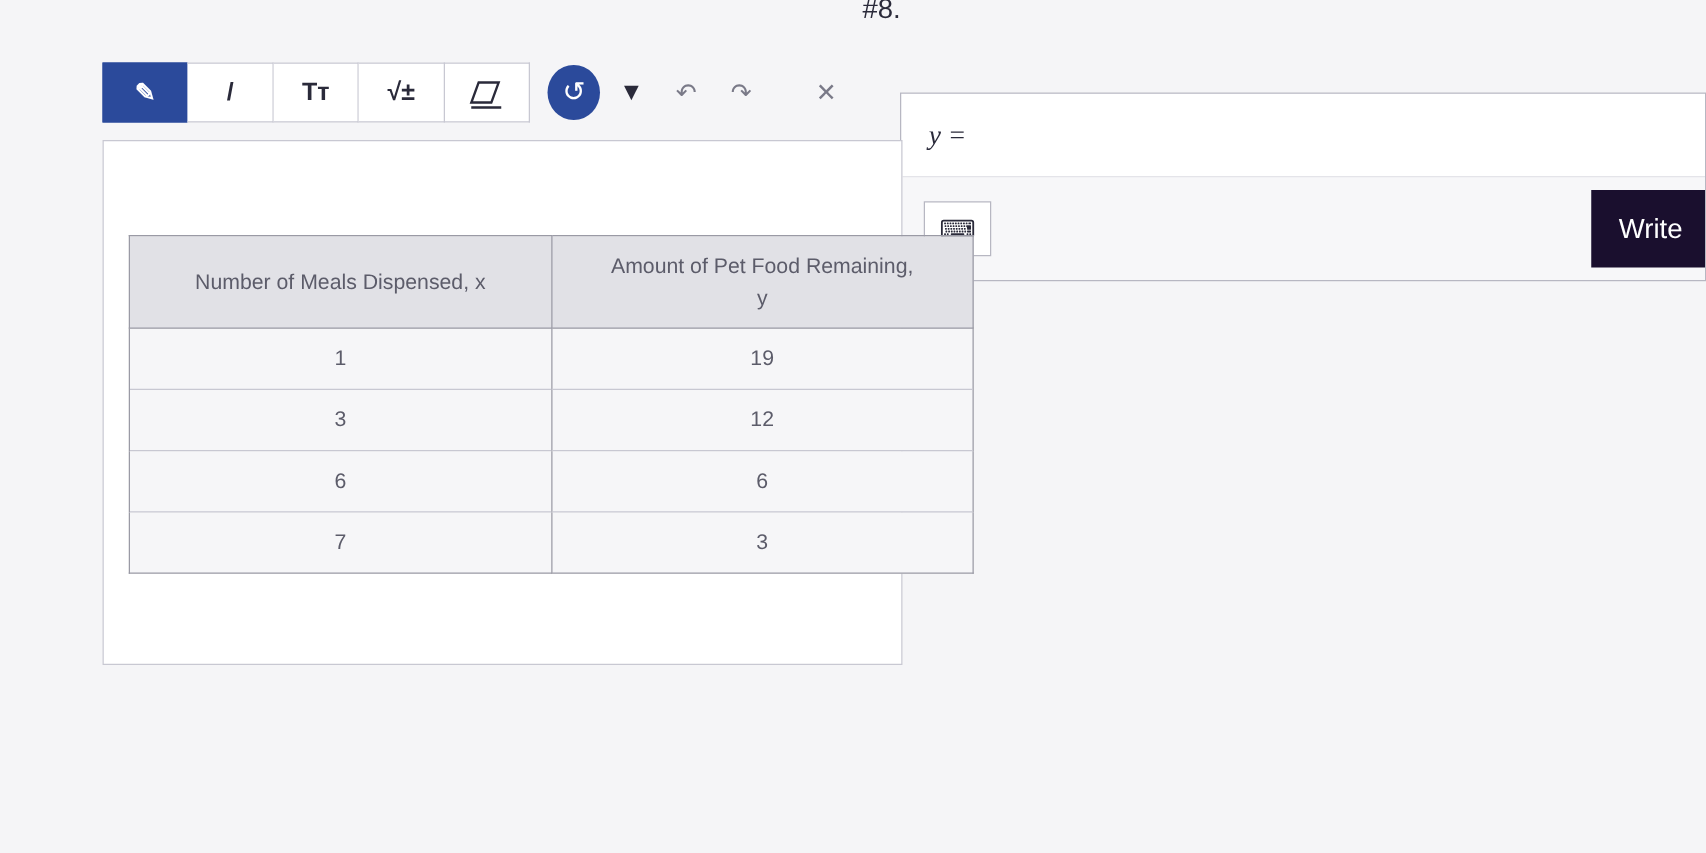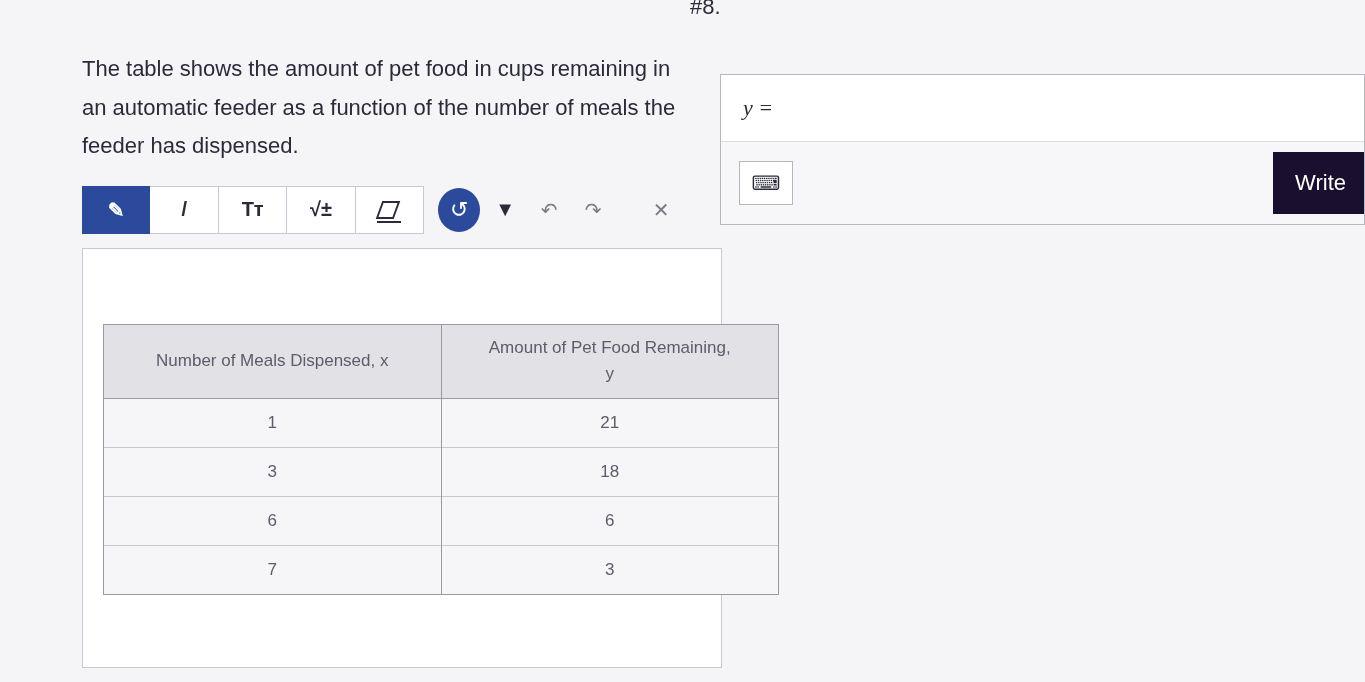--- a/index.html
+++ b/index.html
@@ -178,21 +178,20 @@
   }
 </style>
 </head>
 <body>
 
 <div class="top-hash">#8.</div>
 
 <div class="frame">
 
   <div class="col-left">
-    <p class="prompt-text">The table shows the amount of pet food in cups remaining in an automatic feeder as a function of the number of meals the feeder has dispensed.</p>
 
     <div class="toolbar">
       <div class="tool-btn active">
         <span>✎</span>
       </div>
       <div class="tool-btn">
         <span>/</span>
       </div>
       <div class="tool-btn">
         <span>Tт</span>
@@ -227,25 +226,25 @@
             <th style="width:50%; height:74px;">Number of Meals Dispensed, x</th>
             <th style="width:50%;text-align:center;">
               <span>Amount of Pet Food Remaining,</span>
               <span class="sub">y</span>
             </th>
           </tr>
         </thead>
         <tbody>
           <tr>
             <td>1</td>
-            <td>21</td>
+            <td>19</td>
           </tr>
           <tr>
             <td>3</td>
-            <td>18</td>
+            <td>12</td>
           </tr>
           <tr>
             <td>6</td>
             <td>6</td>
           </tr>
           <tr>
             <td>7</td>
             <td>3</td>
           </tr>
         </tbody>

